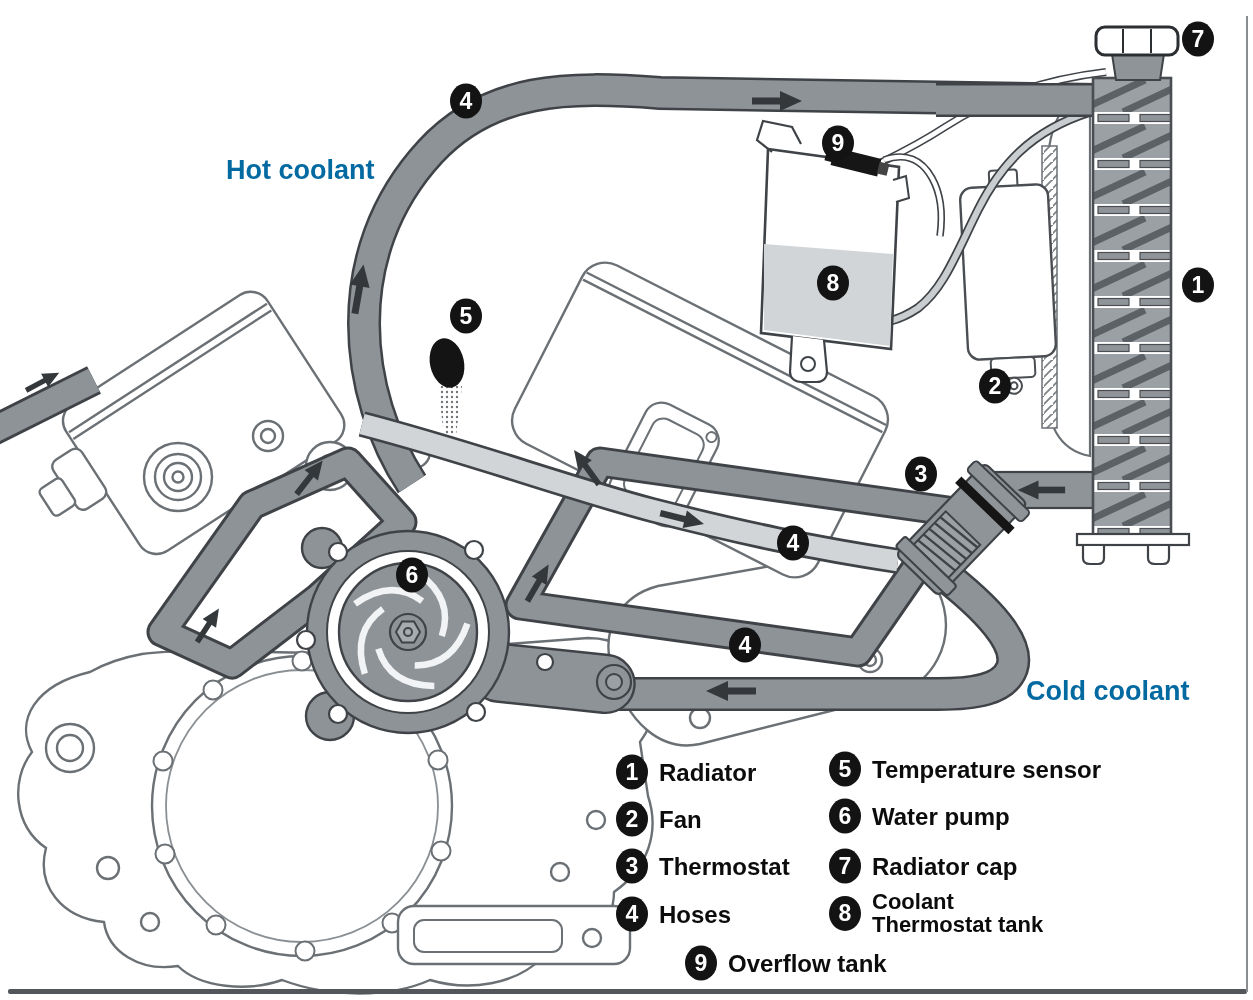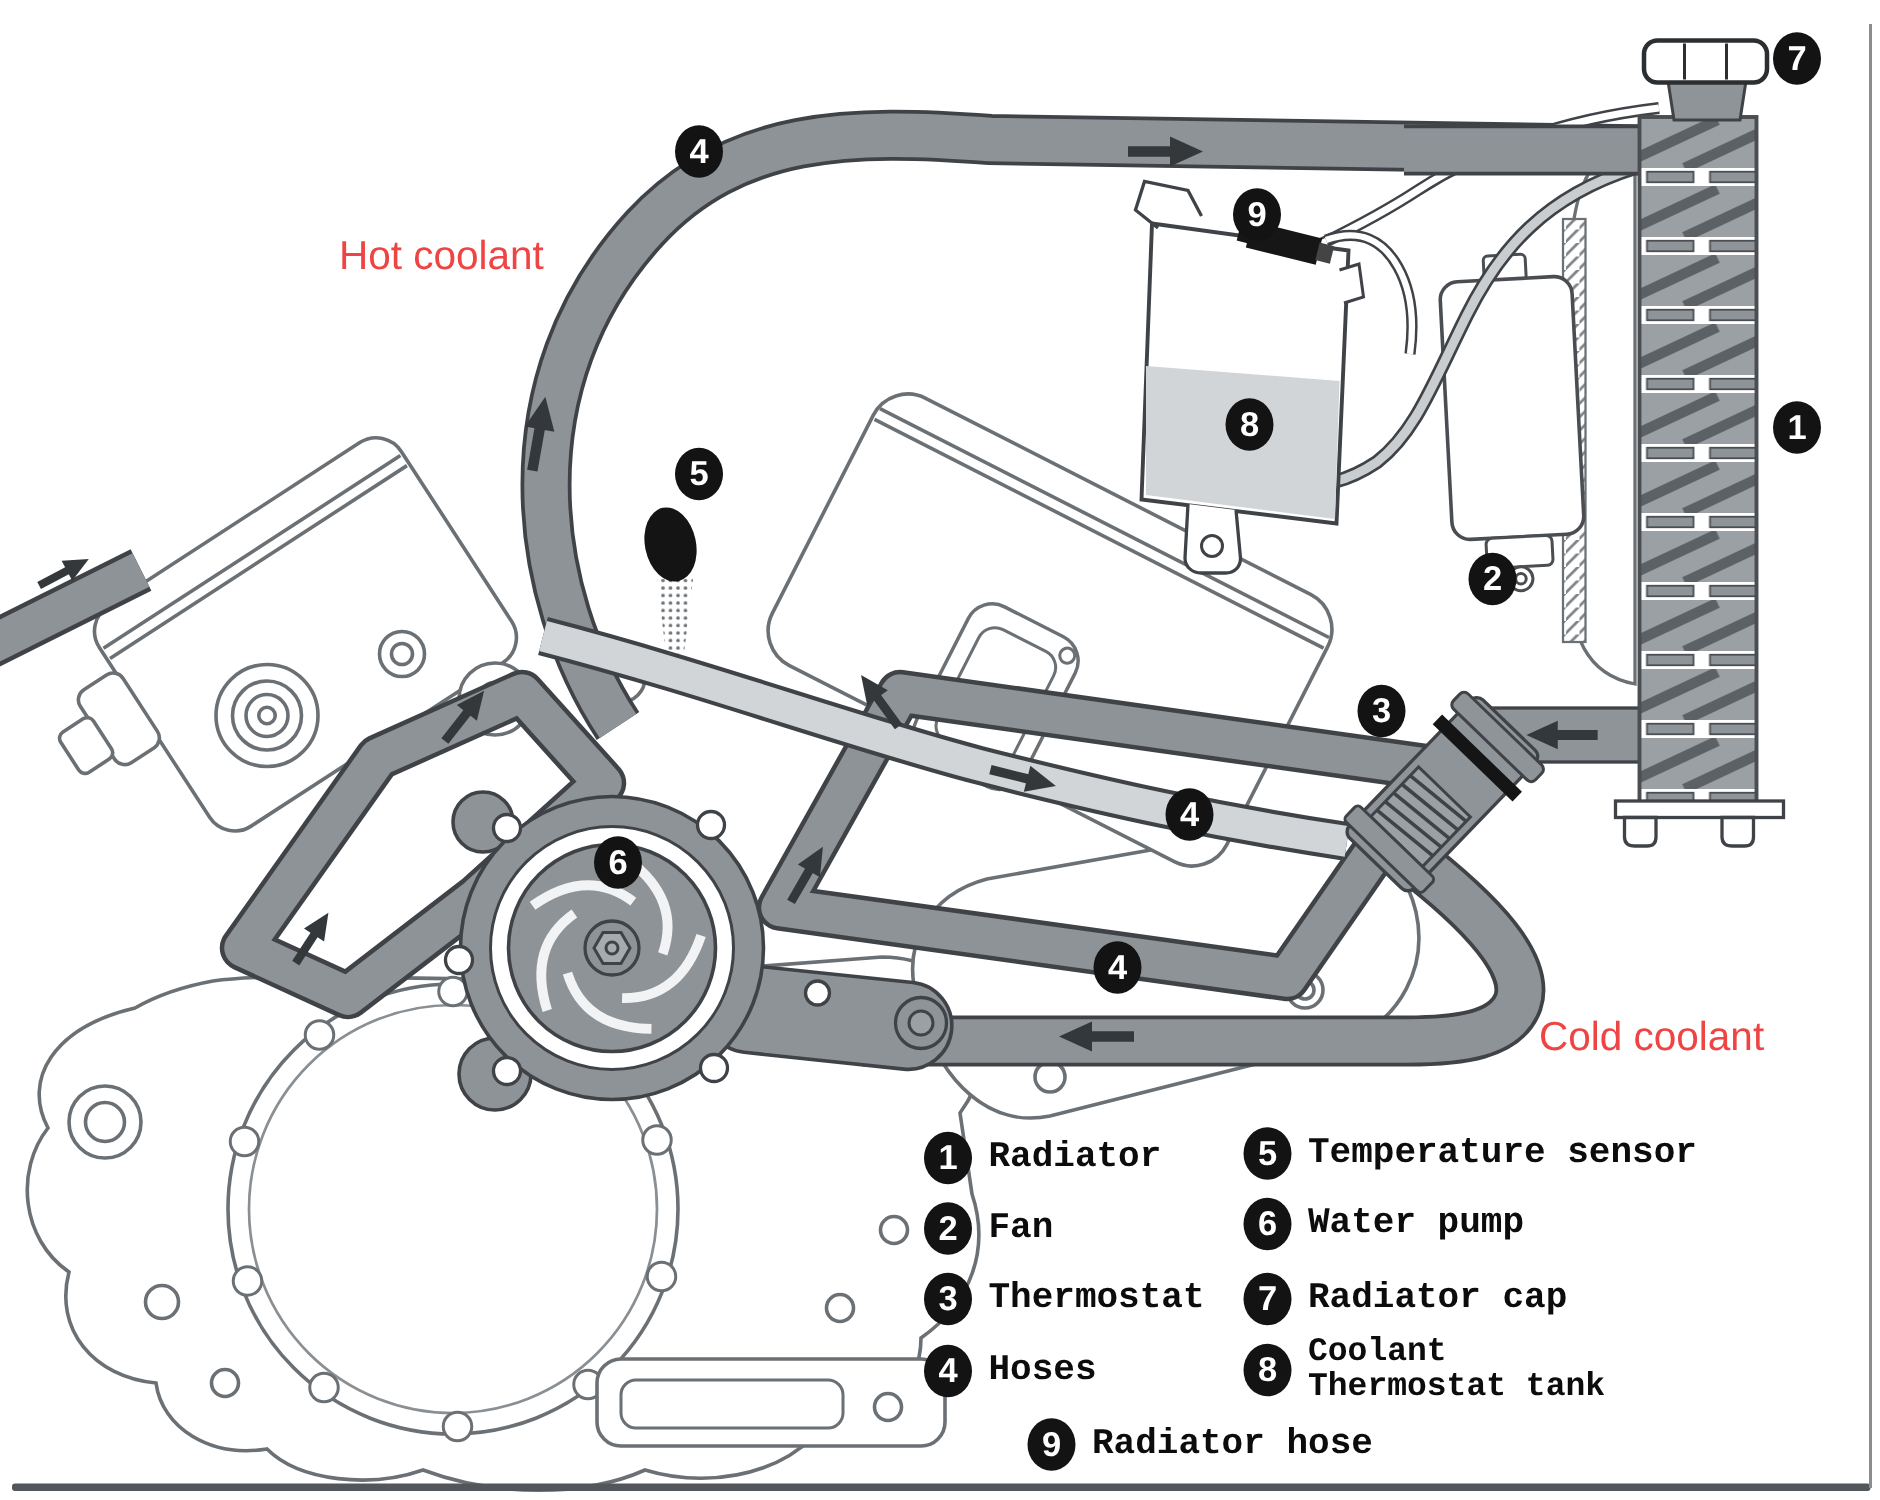--- a/index.html
+++ b/index.html
@@ -2,25 +2,25 @@
 <html><head>
 <meta charset="utf-8">
 <style>
   html,body{margin:0;padding:0;background:#fff;}
   #stage{position:relative;width:1253px;height:1000px;background:#ffffff;overflow:hidden;
          font-family:"Liberation Sans",sans-serif;}
   #diagram-svg{position:absolute;left:0;top:0;}
   .callout{position:absolute;width:32px;height:35px;background:#131313;border-radius:50%;
            color:#fff;font-weight:bold;font-size:23px;display:flex;align-items:center;
            justify-content:center;transform:translate(-50%,-50%);}
-  .flow-label{position:absolute;font-weight:normal;font-size:27px;color:#ef4444;white-space:nowrap;}
+  .flow-label{position:absolute;font-weight:bold;font-size:27px;color:#0369a1;white-space:nowrap;}
   .legend-item{position:absolute;display:flex;align-items:center;gap:11px;transform:translateY(-50%);}
   .lcirc{width:32px;height:35px;background:#131313;border-radius:50%;color:#fff;font-weight:bold;
          font-size:23px;display:flex;align-items:center;justify-content:center;flex:0 0 auto;}
-  .ltext{font-weight:bold;font-size:24px;color:#0c0c0c;line-height:1.05;white-space:nowrap;font-family:Liberation Mono, monospace;}
+  .ltext{font-weight:bold;font-size:24px;color:#0c0c0c;line-height:1.05;white-space:nowrap;}
   .ltext.two{font-size:22px;}
   .frame-bottom{position:absolute;left:8px;right:6px;top:989px;height:5px;background:#53575b;border-radius:2px;}
   .frame-right{position:absolute;top:16px;bottom:8px;left:1246px;width:2px;background:#8a8d90;}
 </style>
 </head>
 <body>
 
 <div id="stage">
 
 <svg id="diagram-svg" width="1253" height="1000" viewBox="0 0 1253 1000">
@@ -304,15 +304,15 @@
     <div class="legend-item" style="left: 829px; top: 866px;">
       <span class="lcirc">7</span>
       <div class="ltext">Radiator cap</div>
     </div>
     <div class="legend-item" style="left: 829px; top: 913px;">
       <span class="lcirc">8</span>
       <div class="ltext two">Coolant<div>Thermostat tank</div></div>
     </div>
     <div class="legend-item" style="left: 685px; top: 963px;">
       <span class="lcirc">9</span>
-      <div class="ltext">Radiator hose</div>
+      <div class="ltext">Overflow tank</div>
     </div>
   </div>
 
 </body></html>

